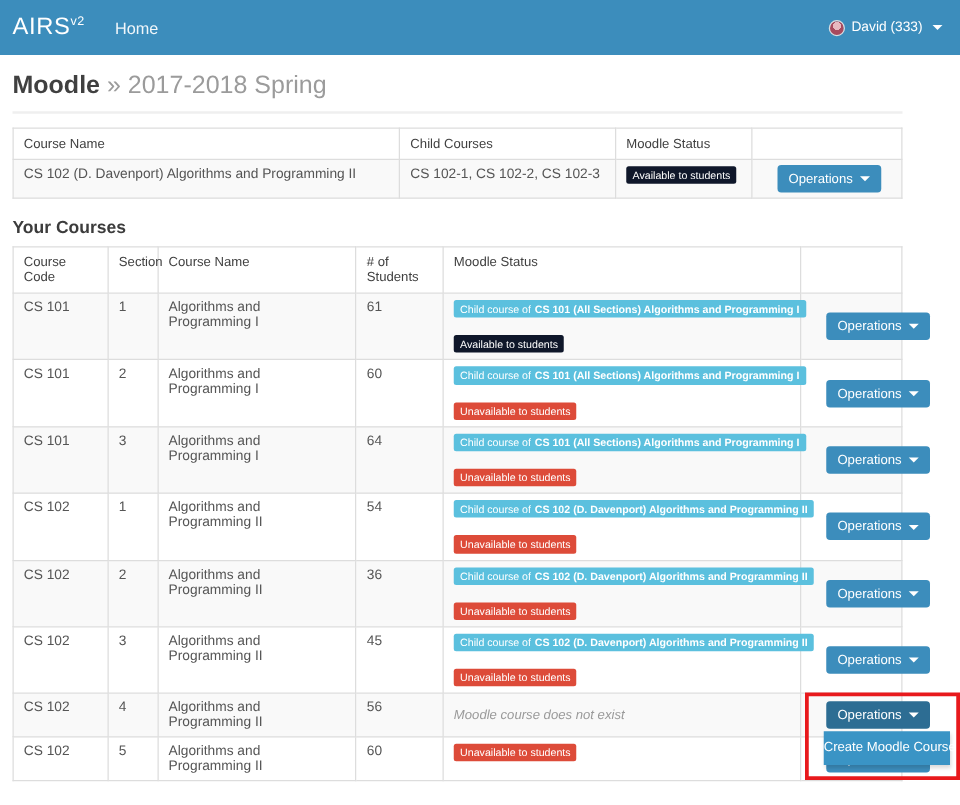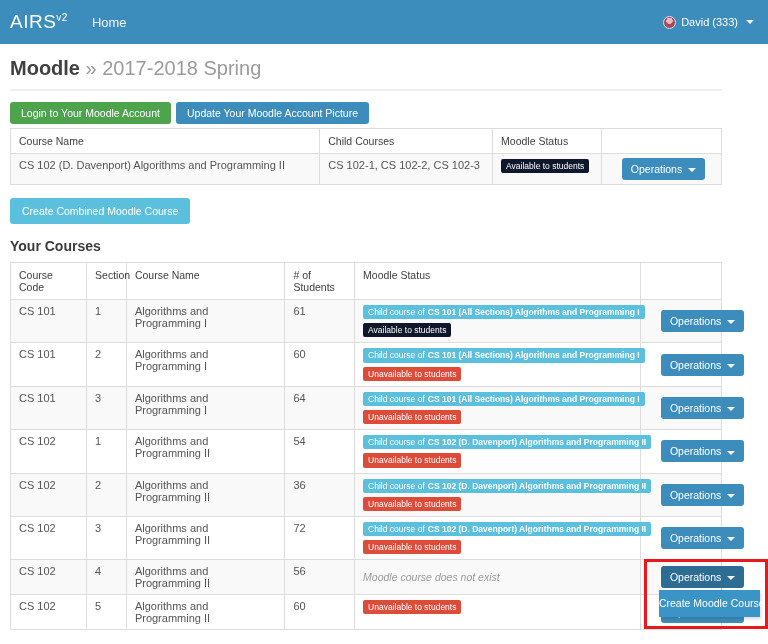--- a/index.html
+++ b/index.html
@@ -38,21 +38,21 @@
   th { font-size:10.5px; font-weight:400; color:#404040; padding:6px 8px; }
   tbody tr:nth-child(odd) td { background:#f9f9f9; }
   td.ops-cell { text-align:right; vertical-align:middle; padding:4px 20px; }
 
   .badge { display:inline-block; font-size:8.5px; color:#fff; border-radius:2px; padding:2px 5px; white-space:nowrap; line-height:1.2; }
   .b-info { background:#5bc0de; }
   .b-success { background:#0f172a; }
   .b-danger { background:#dd4b39; }
   .badge .pref { font-weight:400; margin-right:3px; }
   .badge b { font-weight:700; }
-  .stack { display:flex; flex-direction:column; align-items:flex-start; gap:4px; }
+  .stack { display:flex; flex-direction:column; align-items:flex-start; gap:14px; }
   .note { font-size:10.5px; font-style:italic; color:#9a9a9a; }
 
   
   .ops-wrap { position:relative; display:inline-block; }
   .dropdown-menu { position:absolute; left:-2px; top:100%; margin-top:2px; width:101px; height:27px;
                    background:#3a94c5; color:#fff; font-size:10.5px; line-height:27px; text-align:center;
                    z-index:40; box-shadow:1px 2px 3px rgba(0,0,0,0.15); cursor:pointer; white-space:nowrap; }
   .red-rect { position:absolute; left:-17px; top:-7px; width:124px; height:70px; border:3px solid #e8191c;
               z-index:50; pointer-events:none; }
 </style>
@@ -67,24 +67,20 @@
     <span class="nav-user">David (333)</span>
     <span class="caret"></span>
   </div>
 </div>
 
 <div class="container">
 
   <h1><span>Moodle</span> <span class="subtitle">» 2017-2018 Spring</span></h1>
   <div class="hr"></div>
 
-  <div class="actions">
-    <button class="btn btn-green">Login to Your Moodle Account</button>
-    <button class="btn btn-blue">Update Your Moodle Account Picture</button>
-  </div>
 
   <table>
     <colgroup>
         <col style="width:43.5%">
         <col style="width:24.3%">
         <col style="width:15.3%">
         <col style="width:16.9%">
       </colgroup>
     <thead>
       <tr>
@@ -97,23 +93,20 @@
     <tbody>
       <tr>
         <td>CS 102 (D. Davenport) Algorithms and Programming II</td>
         <td>CS 102-1, CS 102-2, CS 102-3</td>
         <td><span class="badge b-success">Available to students</span></td>
         <td class="ops-cell"><button class="btn btn-ops"><span>Operations</span> <span class="caret"></span></button></td>
       </tr>
     </tbody>
   </table>
 
-  <div style="margin:13px 0 14px;">
-    <button class="btn btn-lightblue">Create Combined Moodle Course</button>
-  </div>
 
   <h2 class="section">Your Courses</h2>
   <table>
     <colgroup>
         <col style="width:10.7%">
         <col style="width:5.6%">
         <col style="width:22.3%">
         <col style="width:9.8%">
         <col style="width:40.2%">
         <col style="width:11.4%">
@@ -191,21 +184,21 @@
           <span class="badge b-info"><span class="pref">Child course of</span><b>CS 102 (D. Davenport) Algorithms and Programming II</b></span>
           <span class="badge b-danger">Unavailable to students</span>
         </div>
           </td>
         <td class="ops-cell"><button class="btn btn-ops"><span>Operations</span> <span class="caret"></span></button></td>
       </tr>
       <tr>
         <td>CS 102</td>
         <td>3</td>
         <td>Algorithms and Programming II</td>
-        <td>72</td>
+        <td>45</td>
         <td>
             <div class="stack">
           <span class="badge b-info"><span class="pref">Child course of</span><b>CS 102 (D. Davenport) Algorithms and Programming II</b></span>
           <span class="badge b-danger">Unavailable to students</span>
         </div>
           </td>
         <td class="ops-cell"><button class="btn btn-ops"><span>Operations</span> <span class="caret"></span></button></td>
       </tr>
       <tr>
         <td>CS 102</td>

